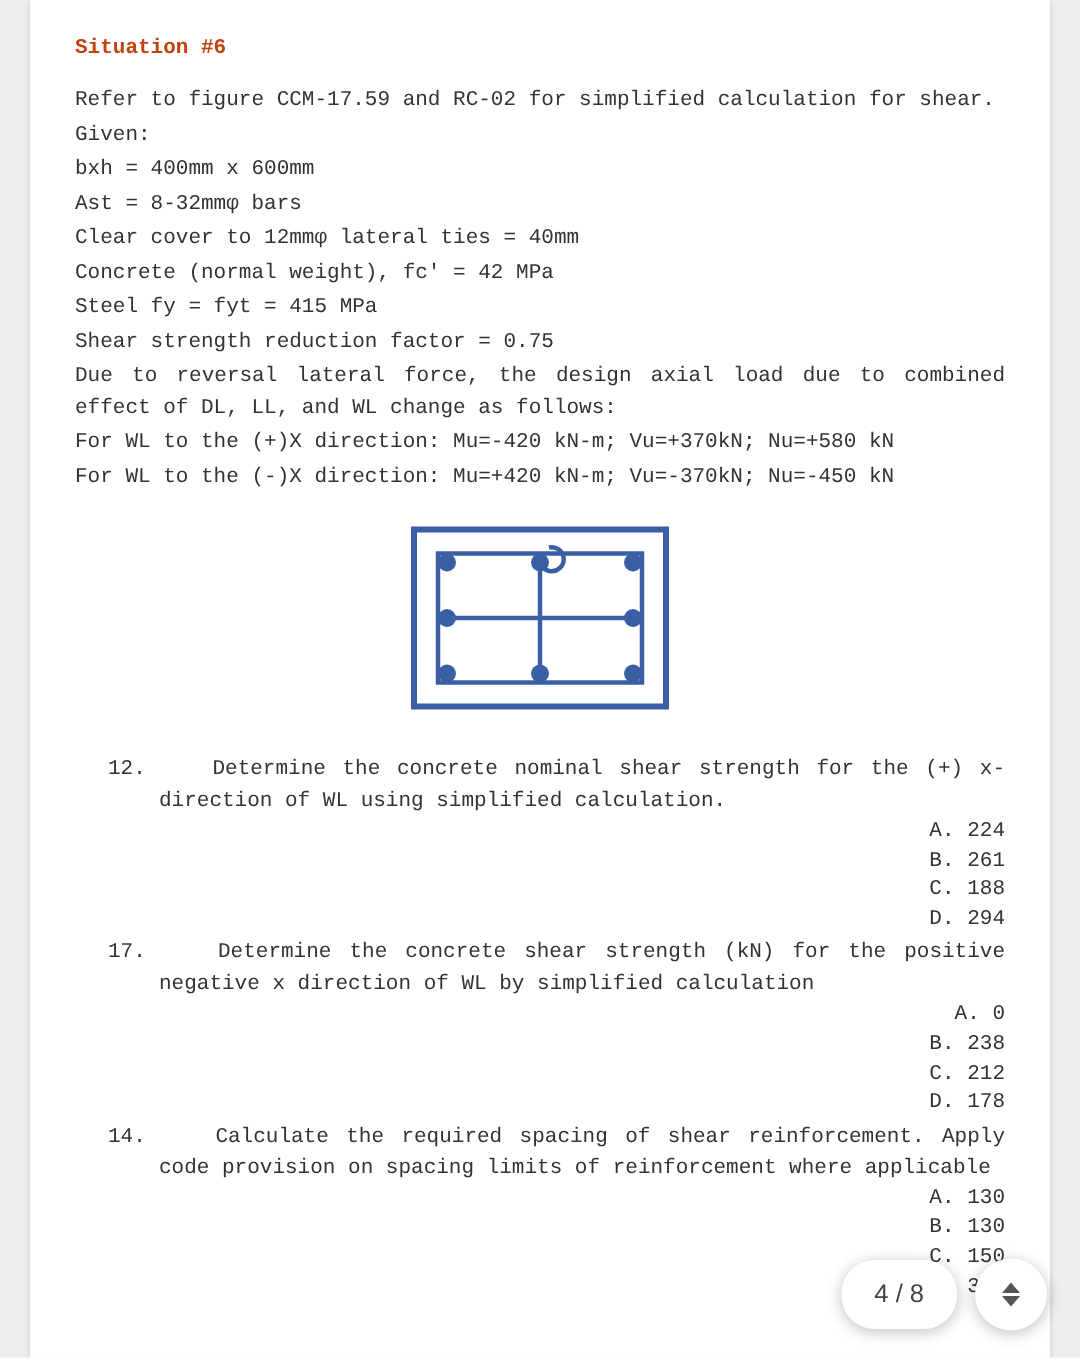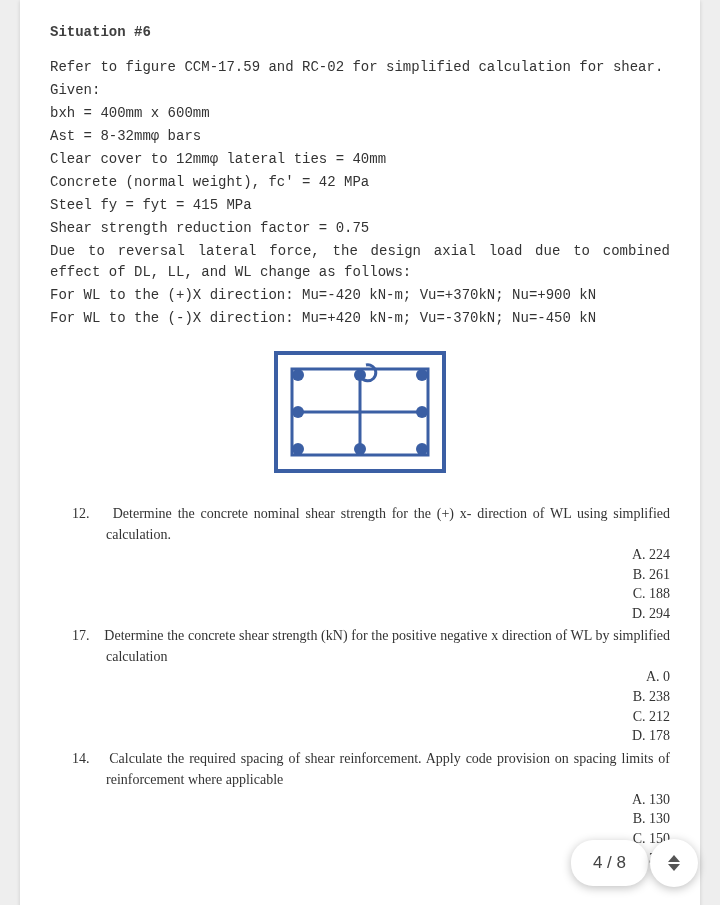--- a/index.html
+++ b/index.html
@@ -16,51 +16,51 @@
   }
   .page {
     background: #fff;
     margin: 0 20px;
     padding: 22px 30px 40px 30px;
     min-height: 905px;
     box-shadow: 0 1px 4px rgba(0,0,0,0.15);
   }
   .title {
     font-weight: bold;
-    color: #404040;
+    color: #c2410c;
     margin-bottom: 14px;
   }
   .para { margin-bottom: 2px; }
   .justify { text-align: justify; }
   .figure-wrap {
     display: flex;
     justify-content: center;
     margin: 18px 0 26px 0;
   }
   .figure {
     width: 180px;
     height: 130px;
   }
   .questions { padding-left: 22px; }
-  .q { margin-bottom: 2px; font-family: Liberation Serif, serif; }
+  .q { margin-bottom: 2px; }
   .q-head {
     display: block;
     text-align: justify;
     padding-left: 34px;
     text-indent: -34px;
   }
   .opts { padding-left: 58px; text-align: right; }
   .opts div { line-height: 1.4; }
   .pager {
     position: absolute;
     bottom: 18px;
     right: 22px;
     display: flex;
     align-items: center;
-    gap: 2px;
+    gap: 12px;
   }
   .pager-count {
     background: #fff;
     border-radius: 22px;
     padding: 10px 22px;
     box-shadow: 0 2px 10px rgba(0,0,0,0.25);
     font-family: Arial, sans-serif;
     font-size: 17px;
     color: #444;
   }
@@ -92,21 +92,21 @@
 
   <div class="para justify">Refer to figure CCM-17.59 and RC-02 for simplified calculation for shear.</div>
   <div class="para">Given:</div>
   <div class="para">bxh = 400mm x 600mm</div>
   <div class="para">Ast = 8-32mmφ bars</div>
   <div class="para">Clear cover to 12mmφ lateral ties = 40mm</div>
   <div class="para">Concrete (normal weight), fc' = 42 MPa</div>
   <div class="para">Steel fy = fyt = 415 MPa</div>
   <div class="para">Shear strength reduction factor = 0.75</div>
   <div class="para justify">Due to reversal lateral force, the design axial load due to combined effect of DL, LL, and WL change as follows:</div>
-  <div class="para">For WL to the (+)X direction: Mu=-420 kN-m; Vu=+370kN; Nu=+900 kN</div>
+  <div class="para">For WL to the (+)X direction: Mu=-420 kN-m; Vu=+370kN; Nu=+580 kN</div>
   <div class="para">For WL to the (-)X direction: Mu=+420 kN-m; Vu=-370kN; Nu=-450 kN</div>
 
   <div class="figure-wrap">
     <svg class="figure" viewBox="0 0 180 130">
       <rect x="6" y="6" width="168" height="118" fill="none" stroke="#3b5fa4" stroke-width="4"></rect>
       <rect x="22" y="22" width="136" height="86" fill="none" stroke="#3b5fa4" stroke-width="3"></rect>
       <line x1="90" y1="22" x2="90" y2="108" stroke="#3b5fa4" stroke-width="3"></line>
       <line x1="22" y1="65" x2="158" y2="65" stroke="#3b5fa4" stroke-width="3"></line>
 
       <circle cx="28" cy="28" r="6" fill="#3b5fa4"></circle>

